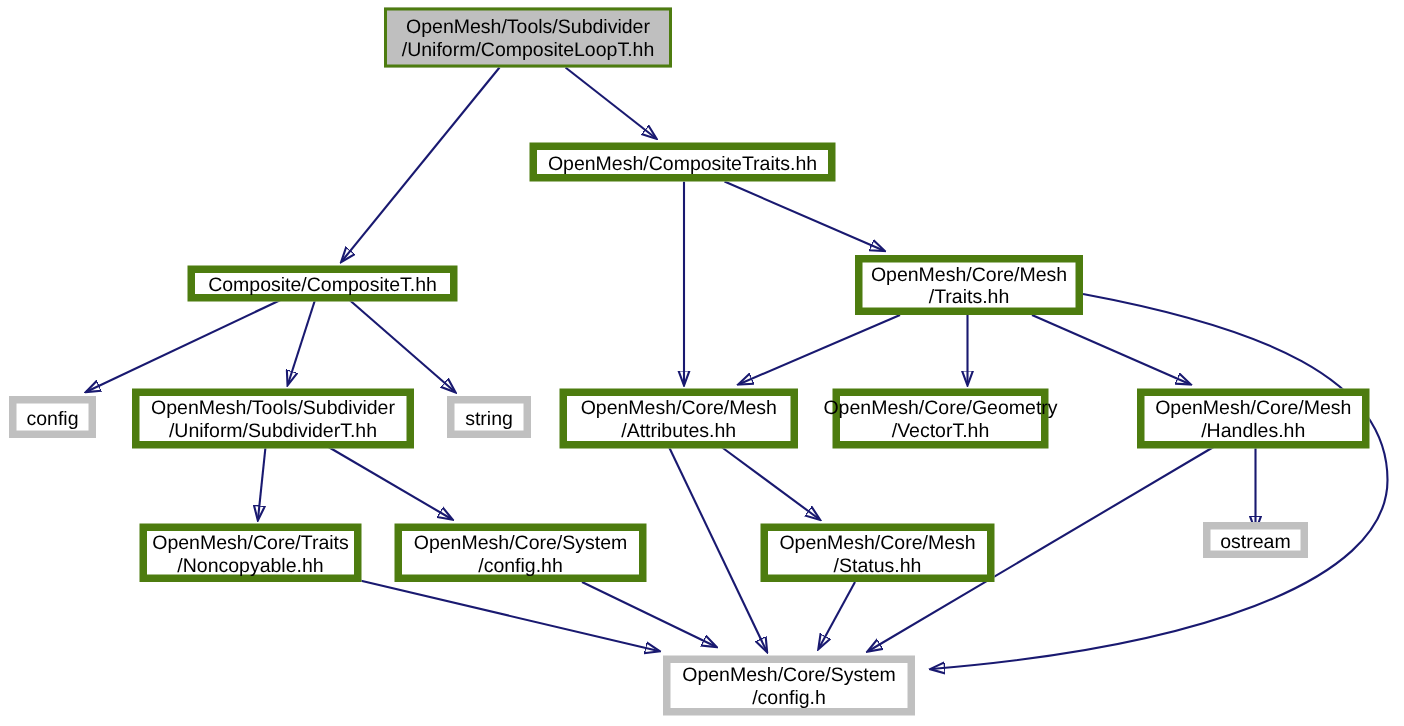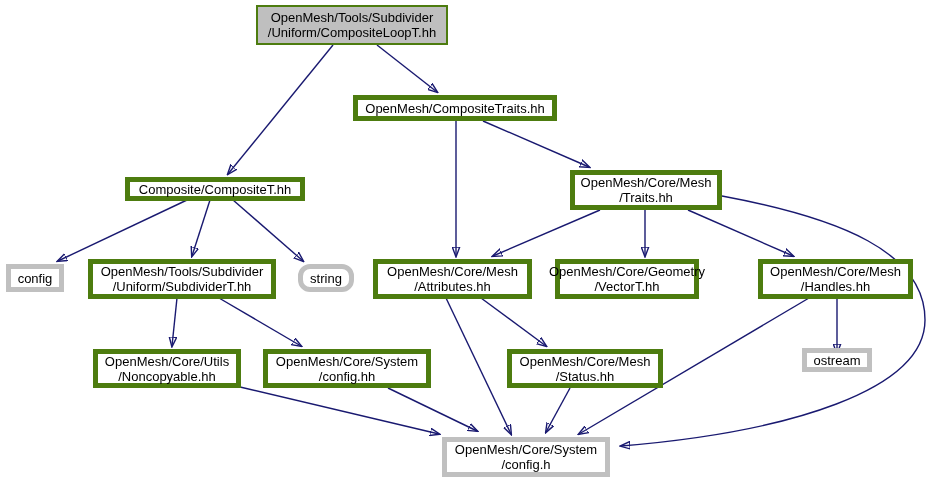--- a/index.html
+++ b/index.html
@@ -91,32 +91,32 @@
   <div class="node" style="left:125px; top:177px; width:180px; height:24px;text-align:right;">Composite/CompositeT.hh</div>
 
   <div class="node" style="left:570px; top:170px; width:152px; height:40px;">OpenMesh/Core/Mesh
 /Traits.hh</div>
 
   <div class="node external" style="left:6px;   top:264px; width:58px;  height:28px;">config</div>
 
   <div class="node" style="left:88px;  top:259px; width:188px; height:40px;">OpenMesh/Tools/Subdivider
 /Uniform/SubdividerT.hh</div>
 
-  <div class="node external" style="left:298px; top:264px; width:56px;  height:28px;border-radius:12px;">string</div>
+  <div class="node external" style="left:298px; top:264px; width:56px;  height:28px;">string</div>
 
   <div class="node" style="left:373px; top:259px; width:159px; height:40px;">OpenMesh/Core/Mesh
 /Attributes.hh</div>
 
   <div class="node" style="left:555px; top:259px; width:144px; height:40px;">OpenMesh/Core/Geometry
 /VectorT.hh</div>
 
   <div class="node" style="left:758px; top:259px; width:155px; height:40px;">OpenMesh/Core/Mesh
 /Handles.hh</div>
 
-  <div class="node" style="left:93px;  top:349px; width:148px; height:39px;">OpenMesh/Core/Utils
+  <div class="node" style="left:93px;  top:349px; width:148px; height:39px;">OpenMesh/Core/Traits
 /Noncopyable.hh</div>
 
   <div class="node" style="left:263px; top:349px; width:168px; height:39px;">OpenMesh/Core/System
 /config.hh</div>
 
   <div class="node" style="left:507px; top:349px; width:156px; height:39px;">OpenMesh/Core/Mesh
 /Status.hh</div>
 
   <div class="node external" style="left:802px; top:348px; width:70px;  height:24px;">ostream</div>
 

